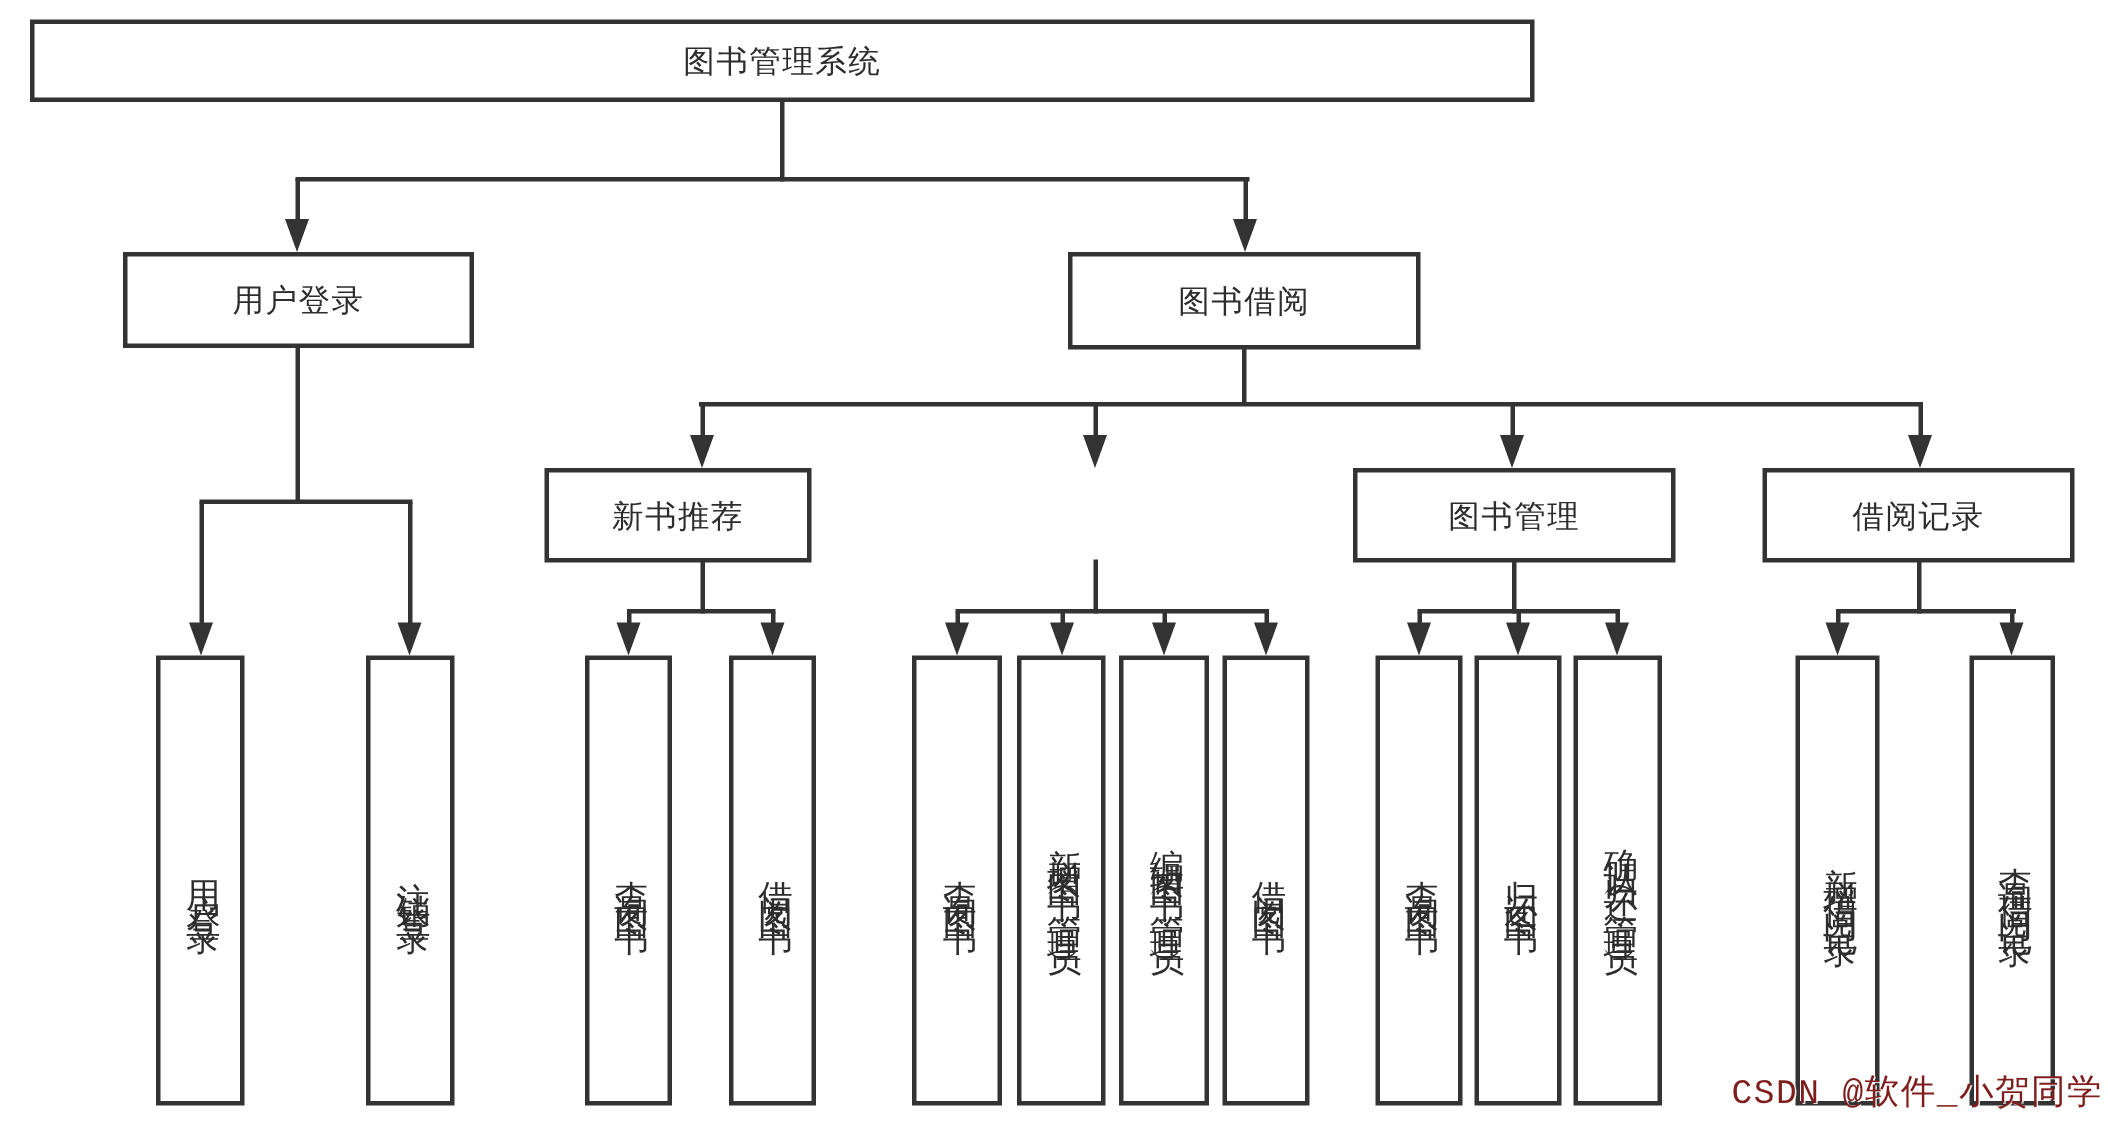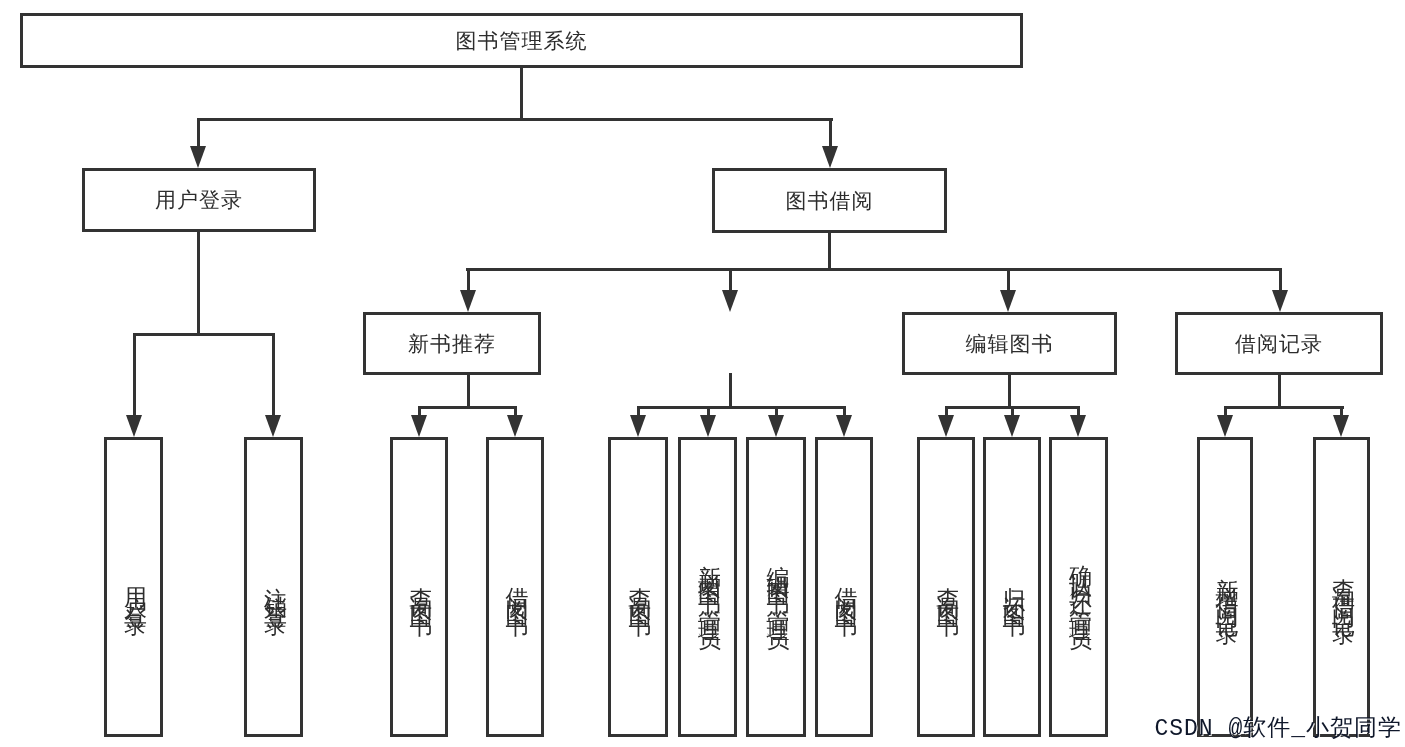--- a/index.html
+++ b/index.html
@@ -30,21 +30,21 @@
     content:"";position:absolute;left:50%;margin-left:-1.5px;top:0;bottom:19px;
     width:3px;background:var(--line);
   }
   .arrow::after{
     content:"";position:absolute;left:0;bottom:0;width:0;height:0;
     border-left:8px solid transparent;border-right:8px solid transparent;
     border-top:22px solid var(--line);
   }
   .watermark{
     position:absolute;top:712px;right:3px;z-index:5;
-    font-size:23px;letter-spacing:1px;color:#0f172a;
+    font-size:23px;letter-spacing:1px;color:#7f1d1d;
     text-shadow:1px 1px 0 rgba(255,255,255,0.85);
     text-align:center;
   }
 </style>
 </head>
 <body>
 
 <div id="canvas">
 
   <div class="box" style="left:20px;top:13px;width:1003px;height:55px;">
@@ -79,21 +79,21 @@
   <div class="hline" style="left:466px;top:268px;width:816px;"></div>
   <div class="arrow" style="left:460px;top:270px;height:42px;"></div>
   <div class="arrow" style="left:722px;top:270px;height:42px;"></div>
   <div class="arrow" style="left:1000px;top:270px;height:42px;"></div>
   <div class="arrow" style="left:1272px;top:270px;height:42px;"></div>
 
   <div class="box" style="left:363px;top:312px;width:178px;height:63px;">
     <span>新书推荐</span>
   </div>
   <div class="box" style="left:902px;top:312px;width:215px;height:63px;">
-    <span>编辑图书</span>
+    <span>图书管理</span>
   </div>
   <div class="box" style="left:1175px;top:312px;width:208px;height:63px;">
     <span>借阅记录</span>
   </div>
 
   <div class="vline" style="left:467px;top:373px;height:36px;"></div>
   <div class="hline" style="left:418px;top:406px;width:99px;"></div>
   <div class="arrow" style="left:411px;top:408px;height:29px;"></div>
   <div class="arrow" style="left:507px;top:408px;height:29px;"></div>
   <div class="box leaf" style="left:390px;width:58px;">

